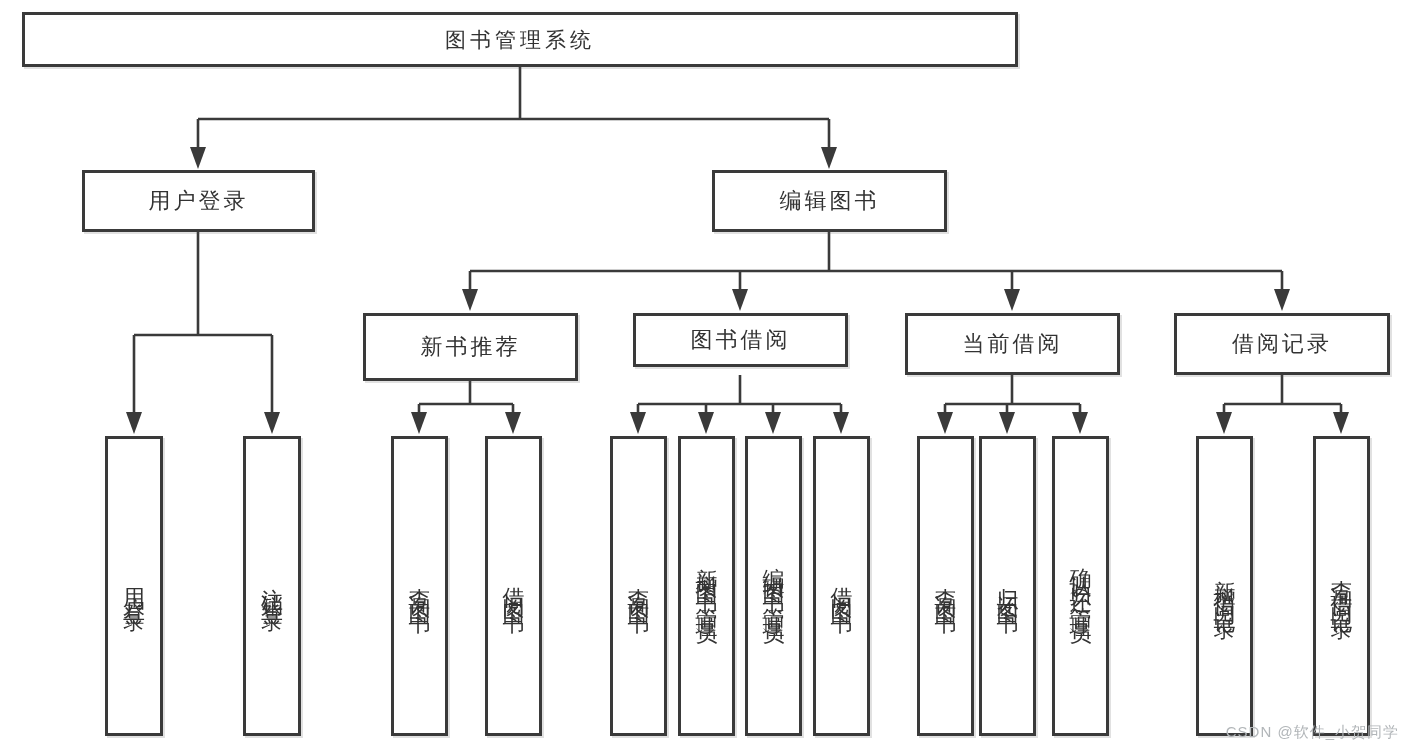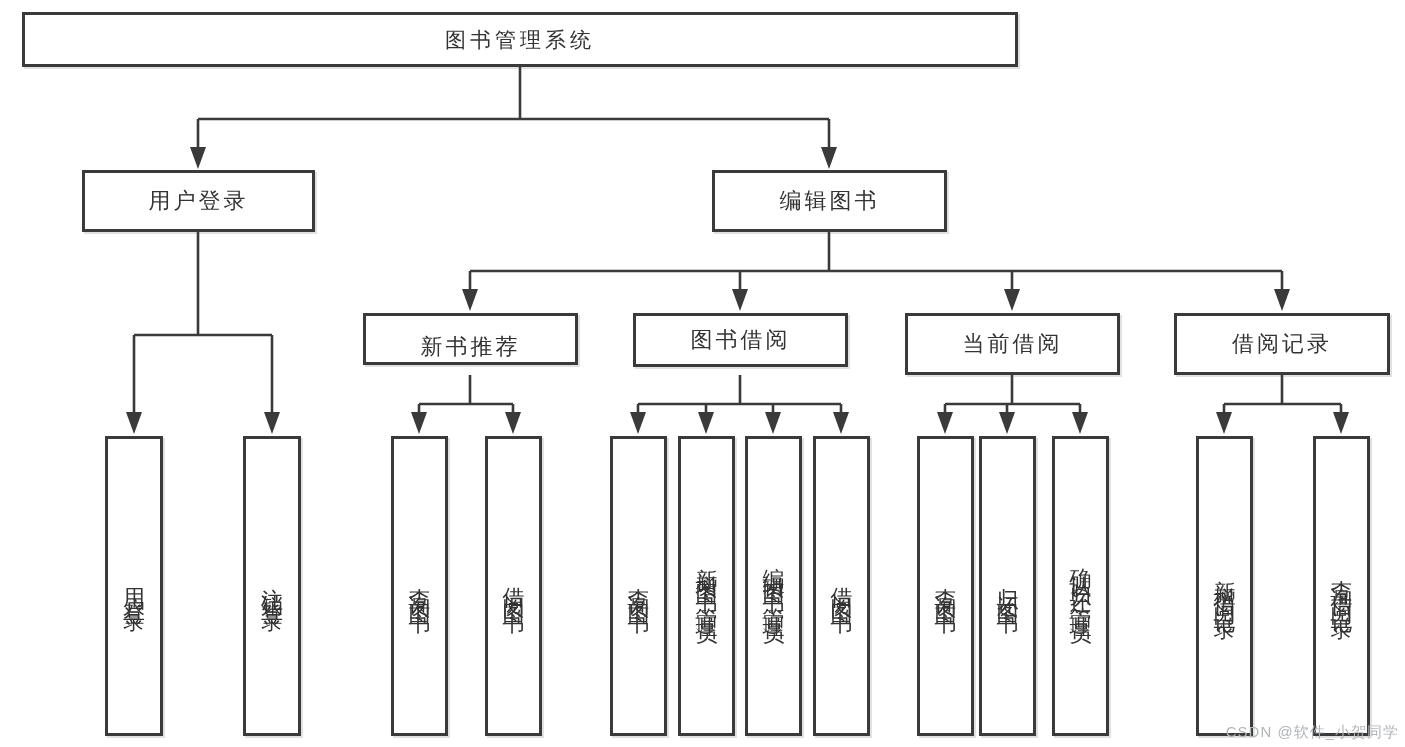--- a/index.html
+++ b/index.html
@@ -100,21 +100,21 @@
     <span>图书管理系统</span>
   </div>
 
   <div class="node hnode" style="left:82px;top:170px;width:233px;height:62px;">
     <span>用户登录</span>
   </div>
   <div class="node hnode" style="left:712px;top:170px;width:235px;height:62px;">
     <span>编辑图书</span>
   </div>
 
-  <div class="node hnode" style="left:363px;top:313px;width:215px;height:52px;align-items:flex-end;">
+  <div class="node hnode" style="left:363px;top:313px;width:215px;height:68px;">
     <span>新书推荐</span>
   </div>
   <div class="node hnode" style="left:633px;top:313px;width:215px;height:54px;">
     <span>图书借阅</span>
   </div>
   <div class="node hnode" style="left:905px;top:313px;width:215px;height:62px;">
     <span>当前借阅</span>
   </div>
   <div class="node hnode" style="left:1174px;top:313px;width:216px;height:62px;">
     <span>借阅记录</span>

